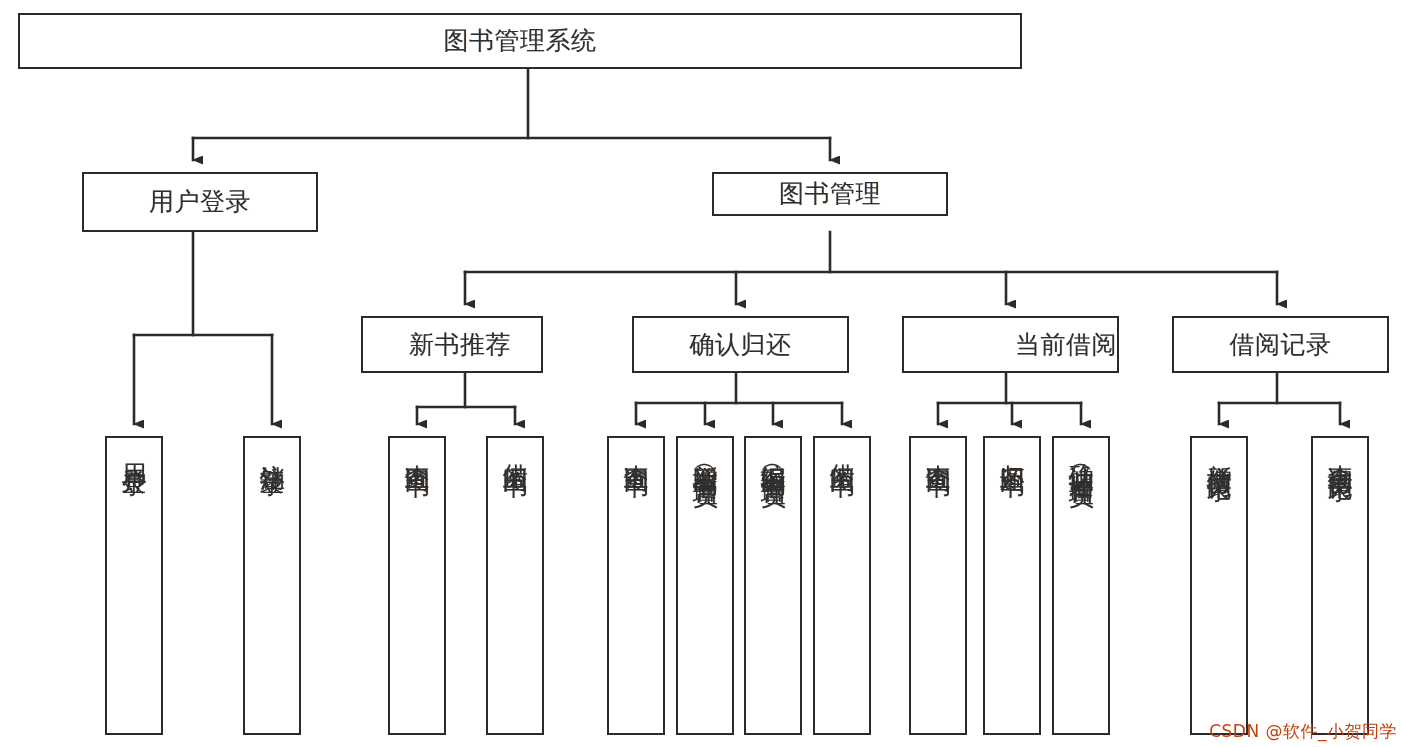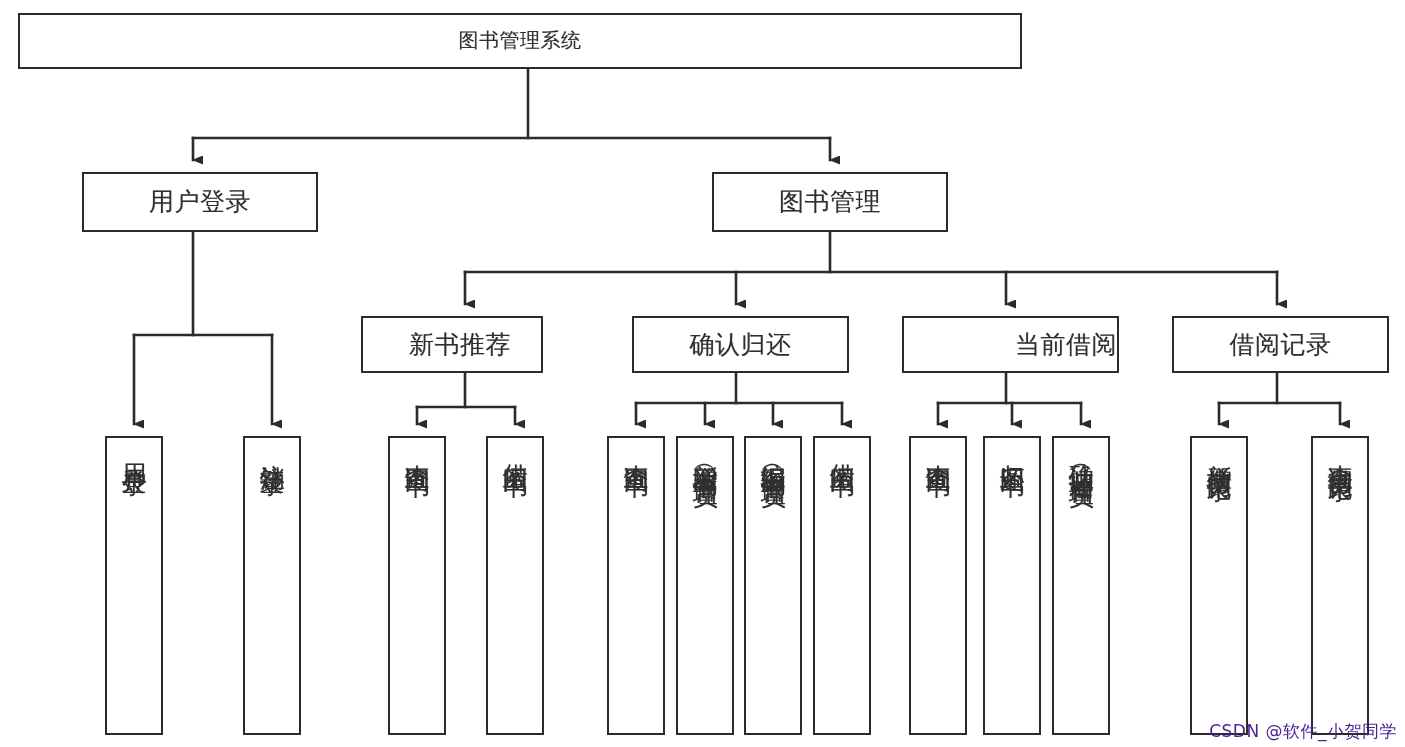--- a/index.html
+++ b/index.html
@@ -41,40 +41,40 @@
     line-height: 1.28;
     white-space: nowrap;
     color: #2f2f2f;
     text-shadow: 0.5px 0 0 rgba(200,130,60,0.30), -0.5px 0 0 rgba(90,140,210,0.28);
   }
   .node.horizontal .node-label {
     font-size: 25px;
     letter-spacing: 0.5px;
   }
   .node.root .node-label {
-    font-size: 20px;
+    font-size: 25px;
   }
   .node.vertical {
     align-items: flex-start;
     padding-top: 6px;
   }
   .node.vertical .node-label {
     writing-mode: vertical-rl;
     text-orientation: upright;
     font-size: 25px;
     line-height: 1.02;
     letter-spacing: 3px;
     white-space: nowrap;
   }
   .watermark {
     position: absolute;
     right: 8px;
     bottom: 4px;
     font-size: 17px;
-    color: #4c1d95;
+    color: #c2410c;
     letter-spacing: 0.5px;
     white-space: nowrap;
     font-family: "DejaVu Sans", "Liberation Sans", sans-serif;
   }
 </style>
 </head>
 <body>
 
 <div id="diagram-root">
 
@@ -121,21 +121,21 @@
       </g>
   </svg>
 
   <div class="node root horizontal" style="left: 18px; top: 13px; width: 1004px; height: 56px;">
     <span class="node-label">图书管理系统</span>
   </div>
 
   <div class="node horizontal" style="left: 82px; top: 172px; width: 236px; height: 60px;">
     <span class="node-label">用户登录</span>
   </div>
-  <div class="node horizontal" style="left: 712px; top: 172px; width: 236px; height: 60px;">
+  <div class="node horizontal" style="left: 712px; top: 172px; width: 236px; height: 44px;">
     <span class="node-label">图书管理</span>
   </div>
 
   <div class="node horizontal" style="left: 361px; top: 316px; width: 182px; height: 57px; padding-left: 16px;">
     <span class="node-label">新书推荐</span>
   </div>
   <div class="node horizontal" style="left: 632px; top: 316px; width: 217px; height: 57px;">
     <span class="node-label">确认归还</span>
   </div>
   <div class="node horizontal" style="left: 902px; top: 316px; width: 217px; height: 57px; justify-content: flex-end;">

